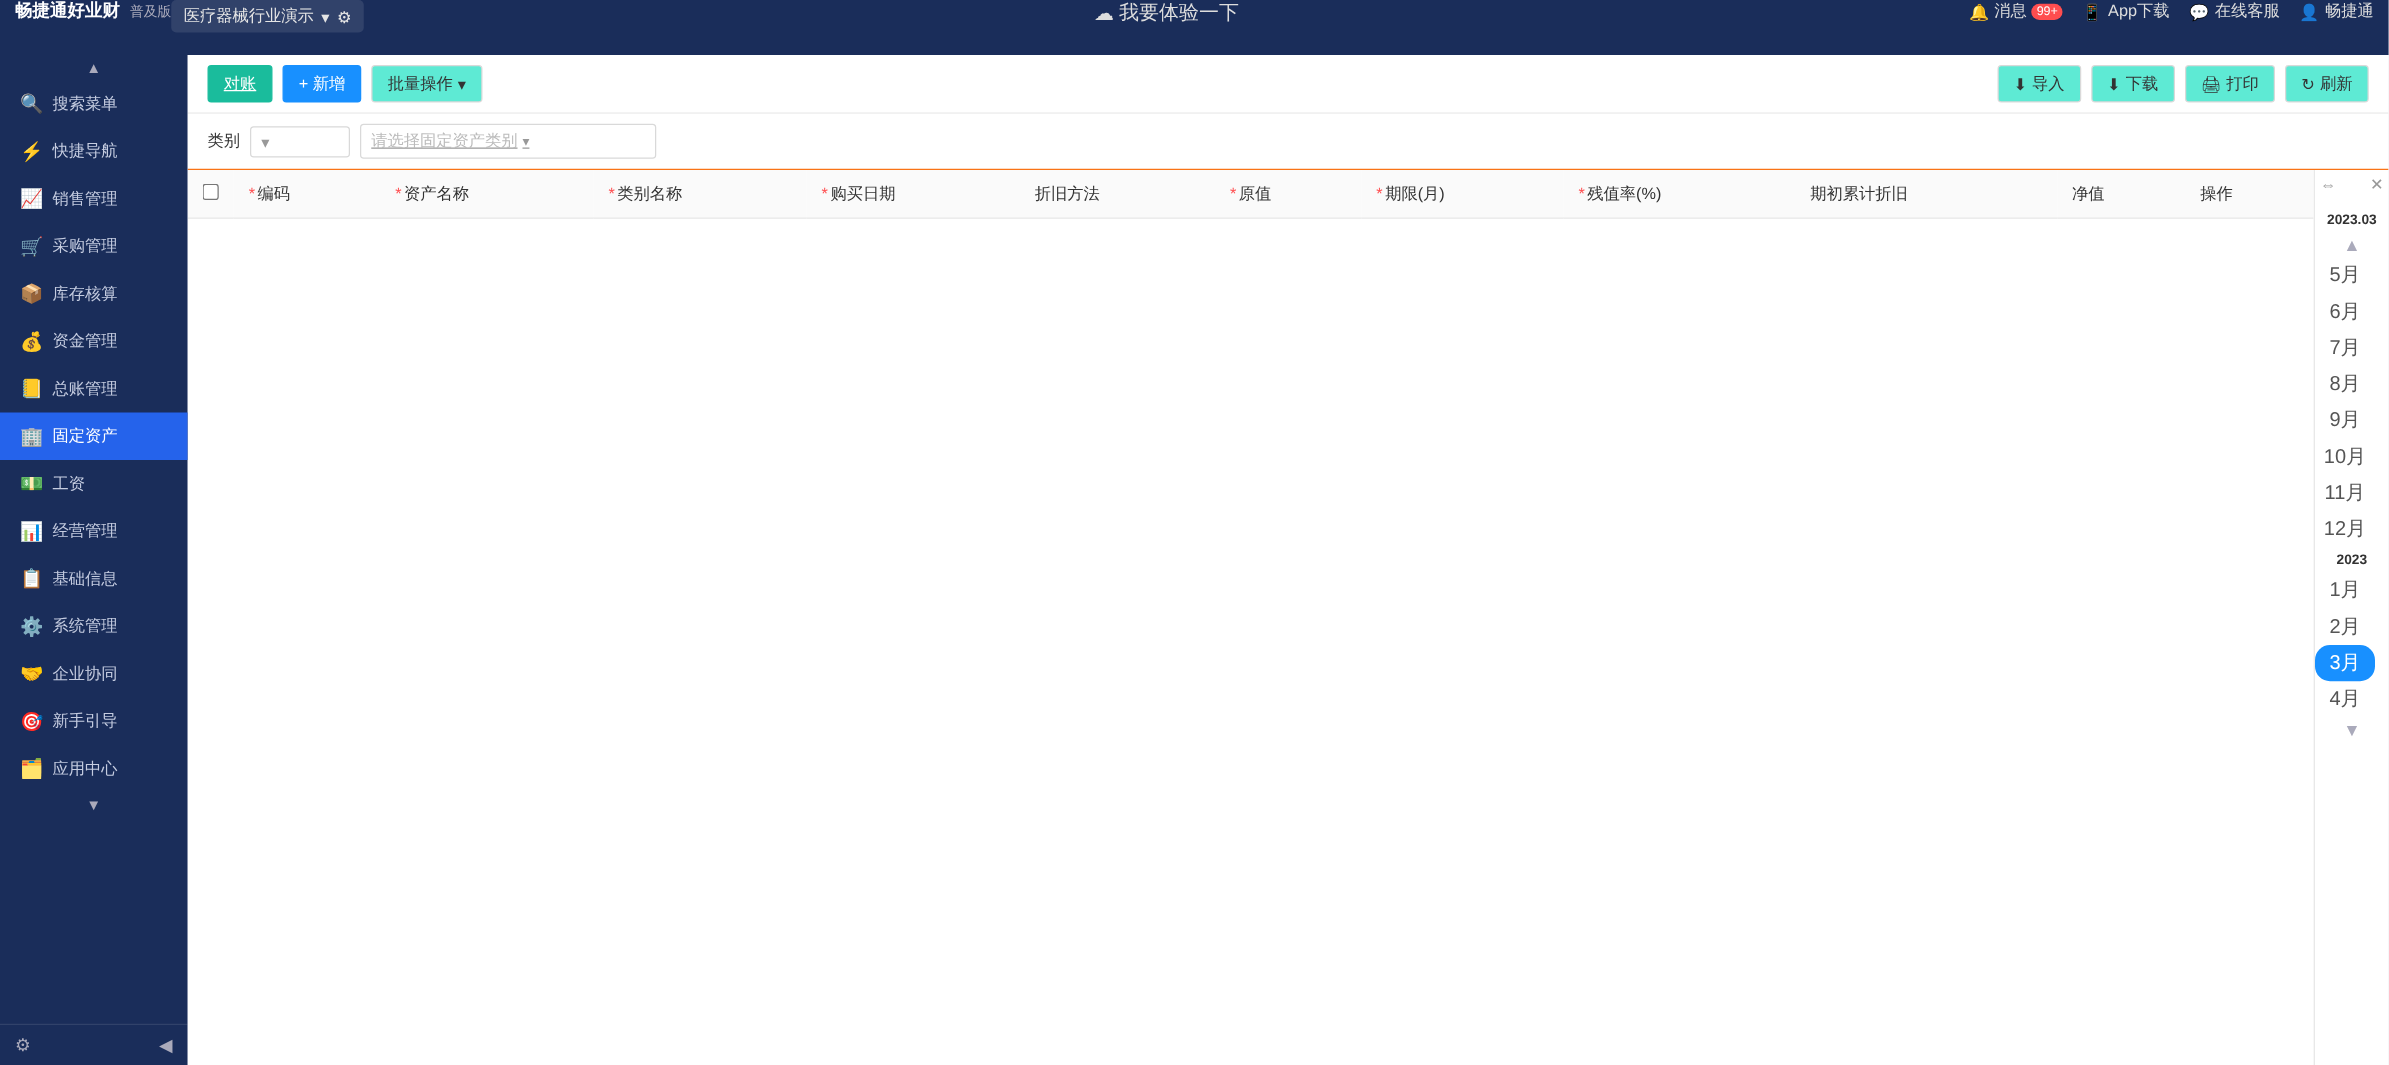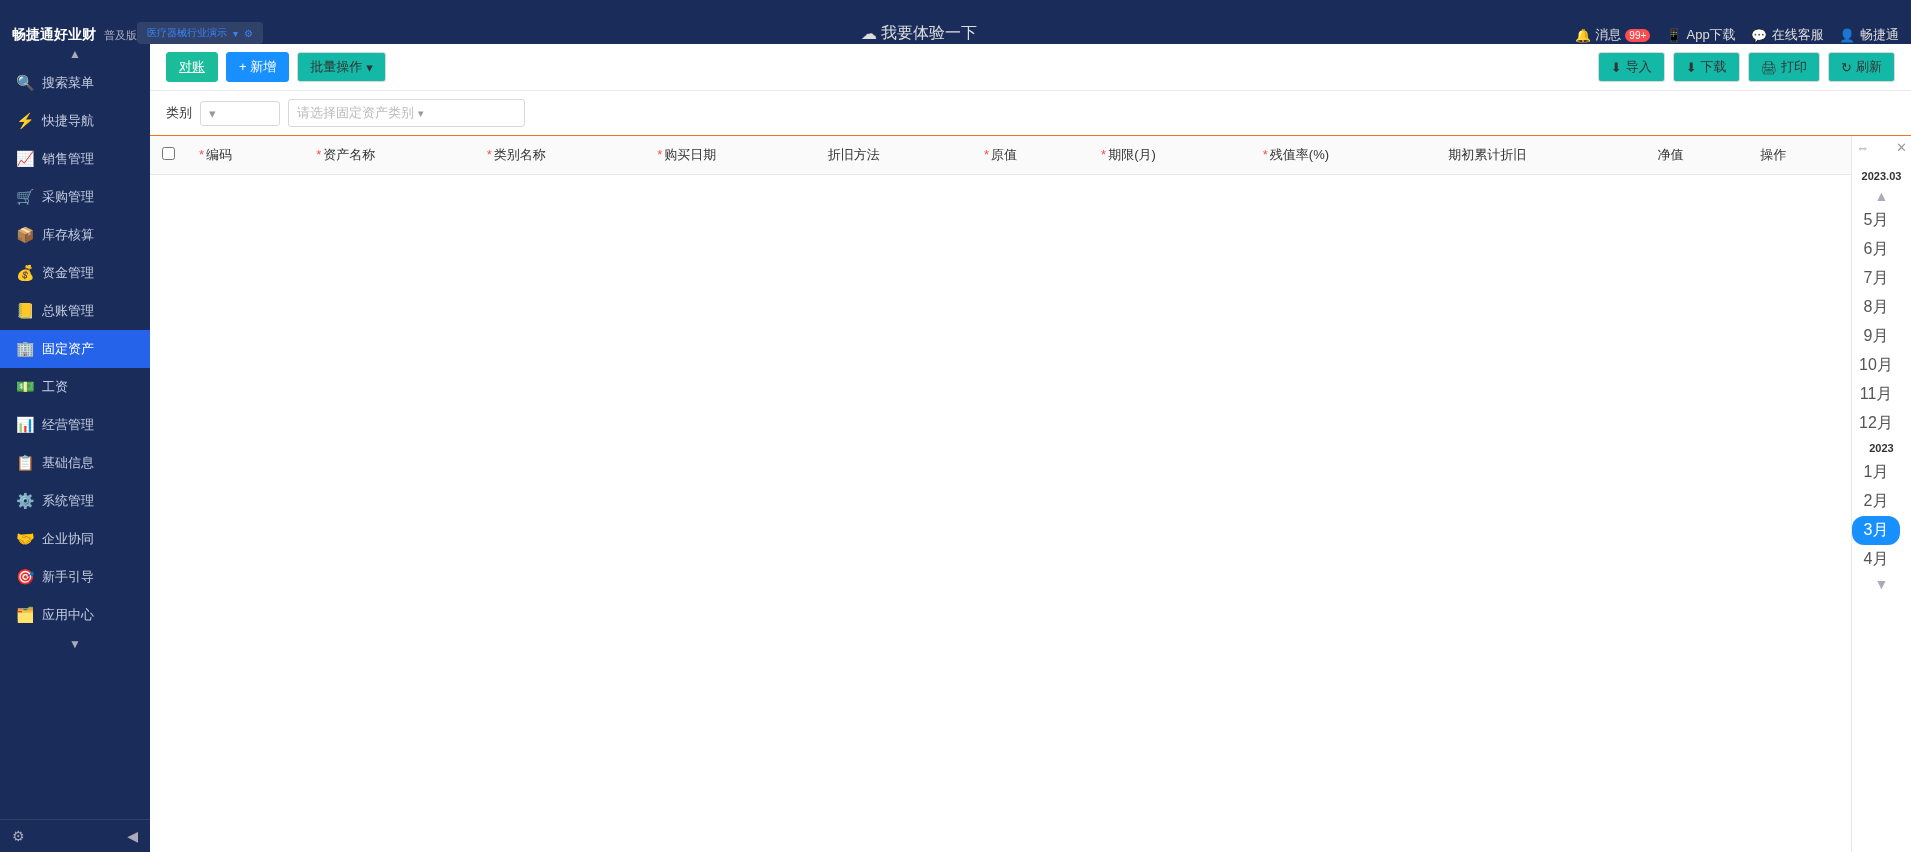--- a/index.html
+++ b/index.html
@@ -3,35 +3,35 @@
   <meta charset="utf-8">
   <style>
     * { box-sizing: border-box; margin: 0; padding: 0; font-family: 'Microsoft YaHei', sans-serif; }
     body { width: 1911px; height: 852px; overflow: hidden; display: flex; flex-direction: column; background: #f0f2f5; }
 
     
     .topbar {
       height: 44px;
       background: #1a2d5a;
       display: flex;
-      align-items: flex-end;
+      align-items: flex-start;
       padding: 0 12px;
       flex-shrink: 0;
       justify-content: space-between;
     }
     .topbar-left { display: flex; align-items: center; gap: 8px; }
     .topbar-logo { color: #fff; font-size: 14px; font-weight: bold; }
     .topbar-edition { color: #aab; font-size: 11px; }
     .topbar-right { display: flex; align-items: center; gap: 16px; color: #ccc; font-size: 13px; }
     .topbar-right-item { display: flex; align-items: center; gap: 4px; cursor: pointer; color: #ddd; }
     .badge { background: #ff4d4f; color: #fff; border-radius: 10px; font-size: 10px; padding: 1px 4px; }
     .company-selector {
       display: flex; align-items: center; gap: 6px;
       background: rgba(255,255,255,0.1); border-radius: 4px; padding: 4px 10px;
-      color: #3b82f6; font-size: 10px; cursor: pointer;
+      color: #e5e5e5; font-size: 13px; cursor: pointer;
     }
 
     
     .main-layout { display: flex; flex: 1; overflow: hidden; }
 
     
     .sidebar {
       width: 150px;
       background: #1a2d5a;
       display: flex;
@@ -110,21 +110,21 @@
       padding: 8px 16px;
       display: flex;
       align-items: center;
       gap: 8px;
       border-bottom: 1px solid #e8e8e8;
       flex-shrink: 0;
     }
     .toolbar-right { margin-left: auto; display: flex; align-items: center; gap: 8px; }
     .btn {
       padding: 5px 12px; border-radius: 3px; font-size: 13px; cursor: pointer;
-      border: 1px solid #d9d9d9; background: #14b8a6; color: #333; display: flex; align-items: center; gap: 4px;
+      border: 1px solid #d9d9d9; background: #5eead4; color: #333; display: flex; align-items: center; gap: 4px;
     }
     .btn-primary { background: #1890ff; color: #fff; border-color: #1890ff; }
     .btn-teal { background: #1abc9c; color: #fff; border-color: #1abc9c; text-decoration: underline; }
 
     
     .filter-bar {
       background: #fff;
       padding: 8px 16px;
       display: flex;
       align-items: center;
@@ -134,21 +134,21 @@
     }
     .filter-label { font-size: 13px; color: #333; }
     .filter-select {
       display: flex; align-items: center; gap: 4px;
       border: 1px solid #d9d9d9; border-radius: 3px; padding: 4px 8px;
       font-size: 13px; color: #999; cursor: pointer; min-width: 80px;
     }
     .filter-input {
       display: flex; align-items: center; gap: 4px;
       border: 1px solid #d9d9d9; border-radius: 3px; padding: 4px 100px 4px 8px;
-      font-size: 13px; color: #999; cursor: pointer;
+      font-size: 13px; color: #999; cursor: pointer; text-decoration: underline;
     }
     .filter-dropdown-arrow { color: #999; font-size: 11px; }
 
     
     .table-container { flex: 1; overflow: auto; background: #fff; margin: 0; }
     table { width: 100%; border-collapse: collapse; font-size: 13px; }
     thead tr { background: #fafafa; }
     th {
       padding: 10px 12px; text-align: left; font-weight: 500; color: #333;
       border-bottom: 1px solid #e8e8e8; white-space: nowrap;

